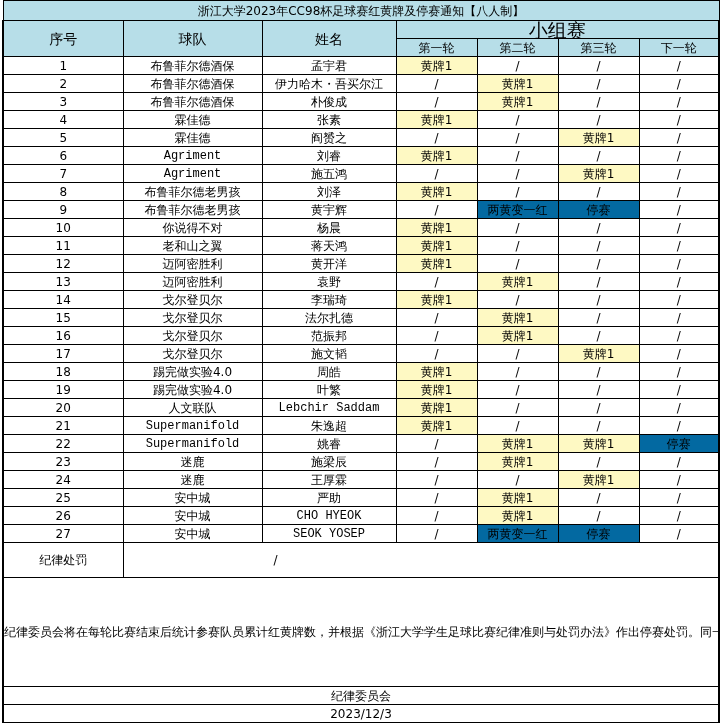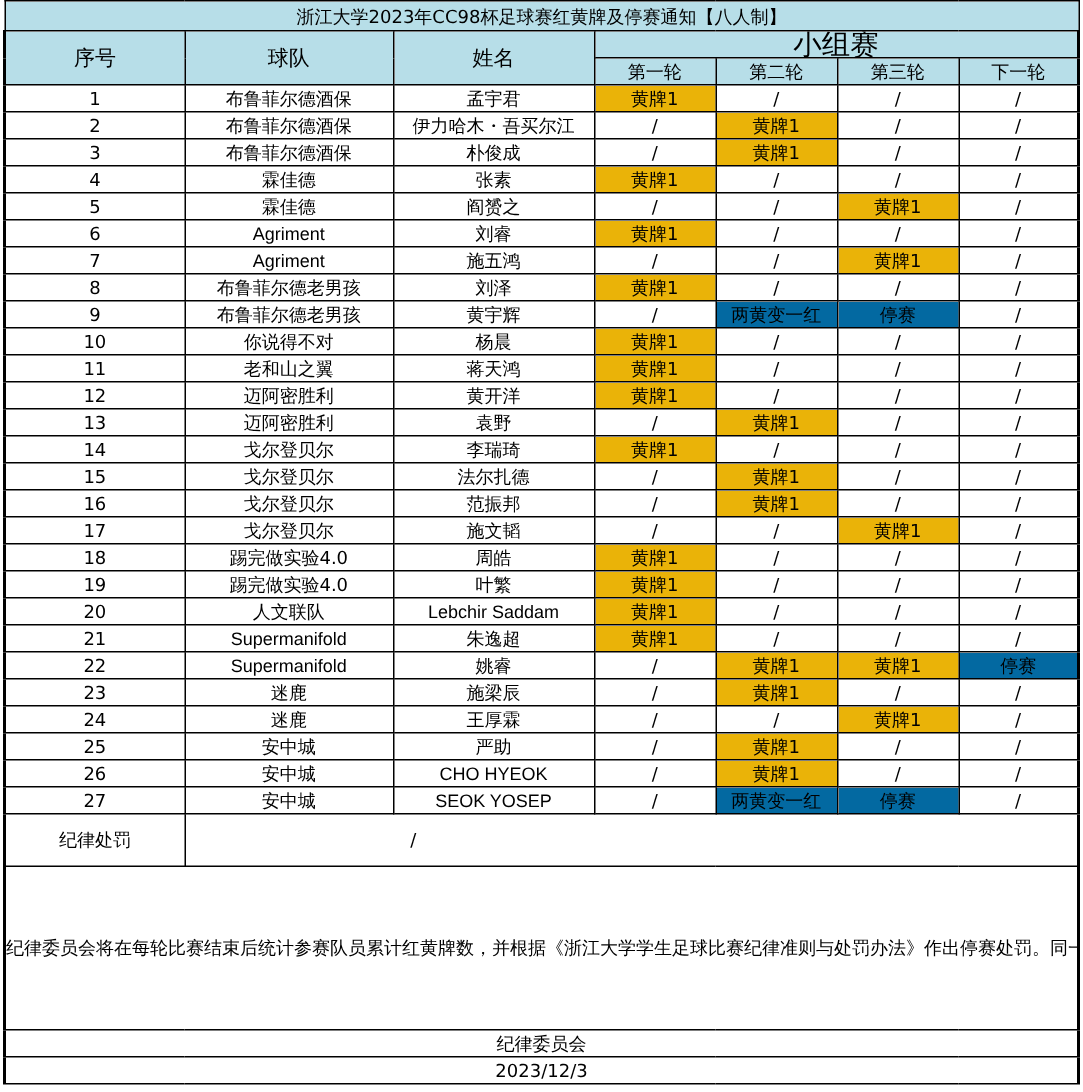--- a/index.html
+++ b/index.html
@@ -8,23 +8,23 @@
   .sheet { position: absolute; left: 2px; top: 0; width: 664px; }
   table.grid { border-collapse: collapse; width: 716px; table-layout: fixed; }
   table.grid td { border: 1px solid #000; padding: 0; text-align: center; vertical-align: middle;
                   font-size: 12px; line-height: 16px; white-space: nowrap; overflow: hidden; }
   .hdr td { background: #b7dee8; }
   .title td { height: 19px; font-size: 14px; background: #b7dee8; border-left: 2px solid #000; border-right: 2px solid #000; }
   .h1 td.tall { height: 34px; font-size: 14px; margin-top: 28px; }
   .h1 td.grp { height: 17px; font-size: 19px; }
   .h2 td { height: 17px; font-size: 13px; }
   tr.row td { height: 17px; }
-  .y { background: #eab308; }
+  .y { background: #fef9c3; }
   .r { background: #0369a1; }
-  .mono { font-family: Liberation Sans, sans-serif; font-size: 11px; margin-left: 48px; }
+  .mono { font-family: Liberation Mono, monospace; font-size: 11px; margin-left: 48px; }
   .leftb { border-left: 2px solid #000 !important; }
   .rightb { border-right: 2px solid #000 !important; }
   .disc td { height: 34px; }
   .note td { height: 108px; text-align: left; vertical-align: top; white-space: normal;
              font-size: 13.5px; line-height: 18px; padding: 2px 3px; border-top: 2px solid #000; }
   .sign td { height: 17px; text-align: right; font-size: 13px; border-top: 2px solid #000; font-family: Liberation Serif, serif; }
   .date td { height: 17px; text-align: right; font-size: 12px; border-bottom: 2px solid #000; }
 </style>
 </head>
 <body>

